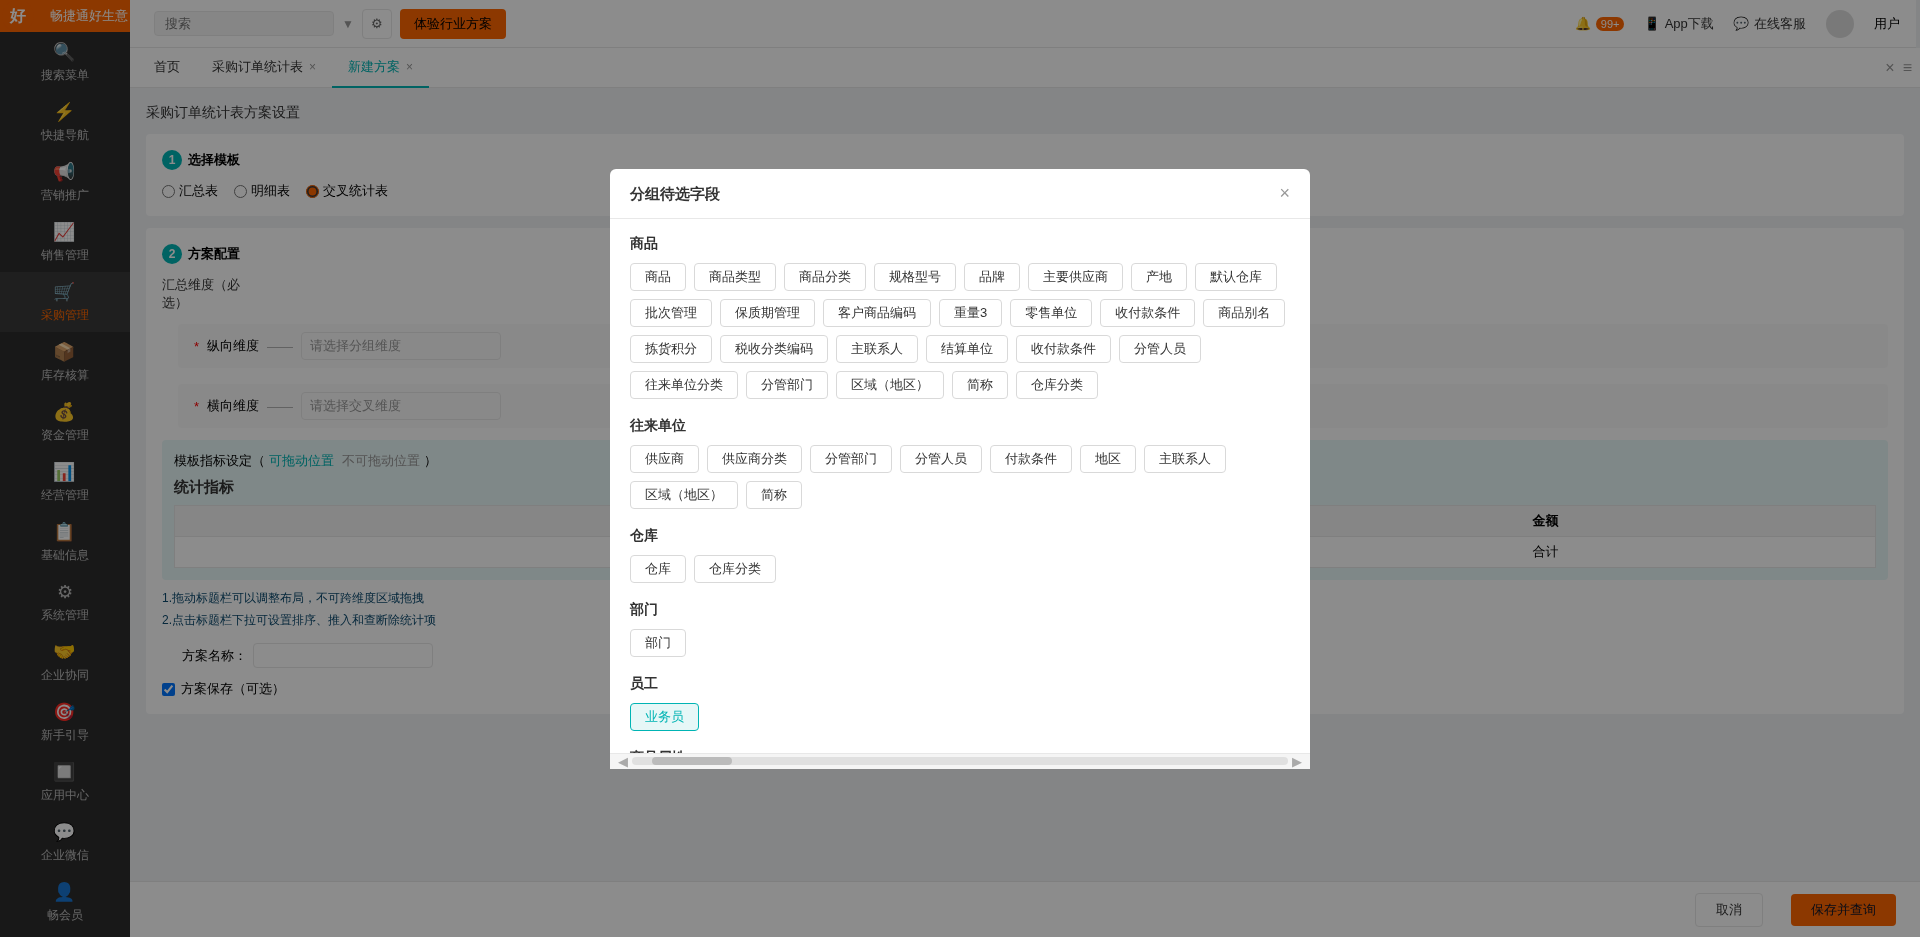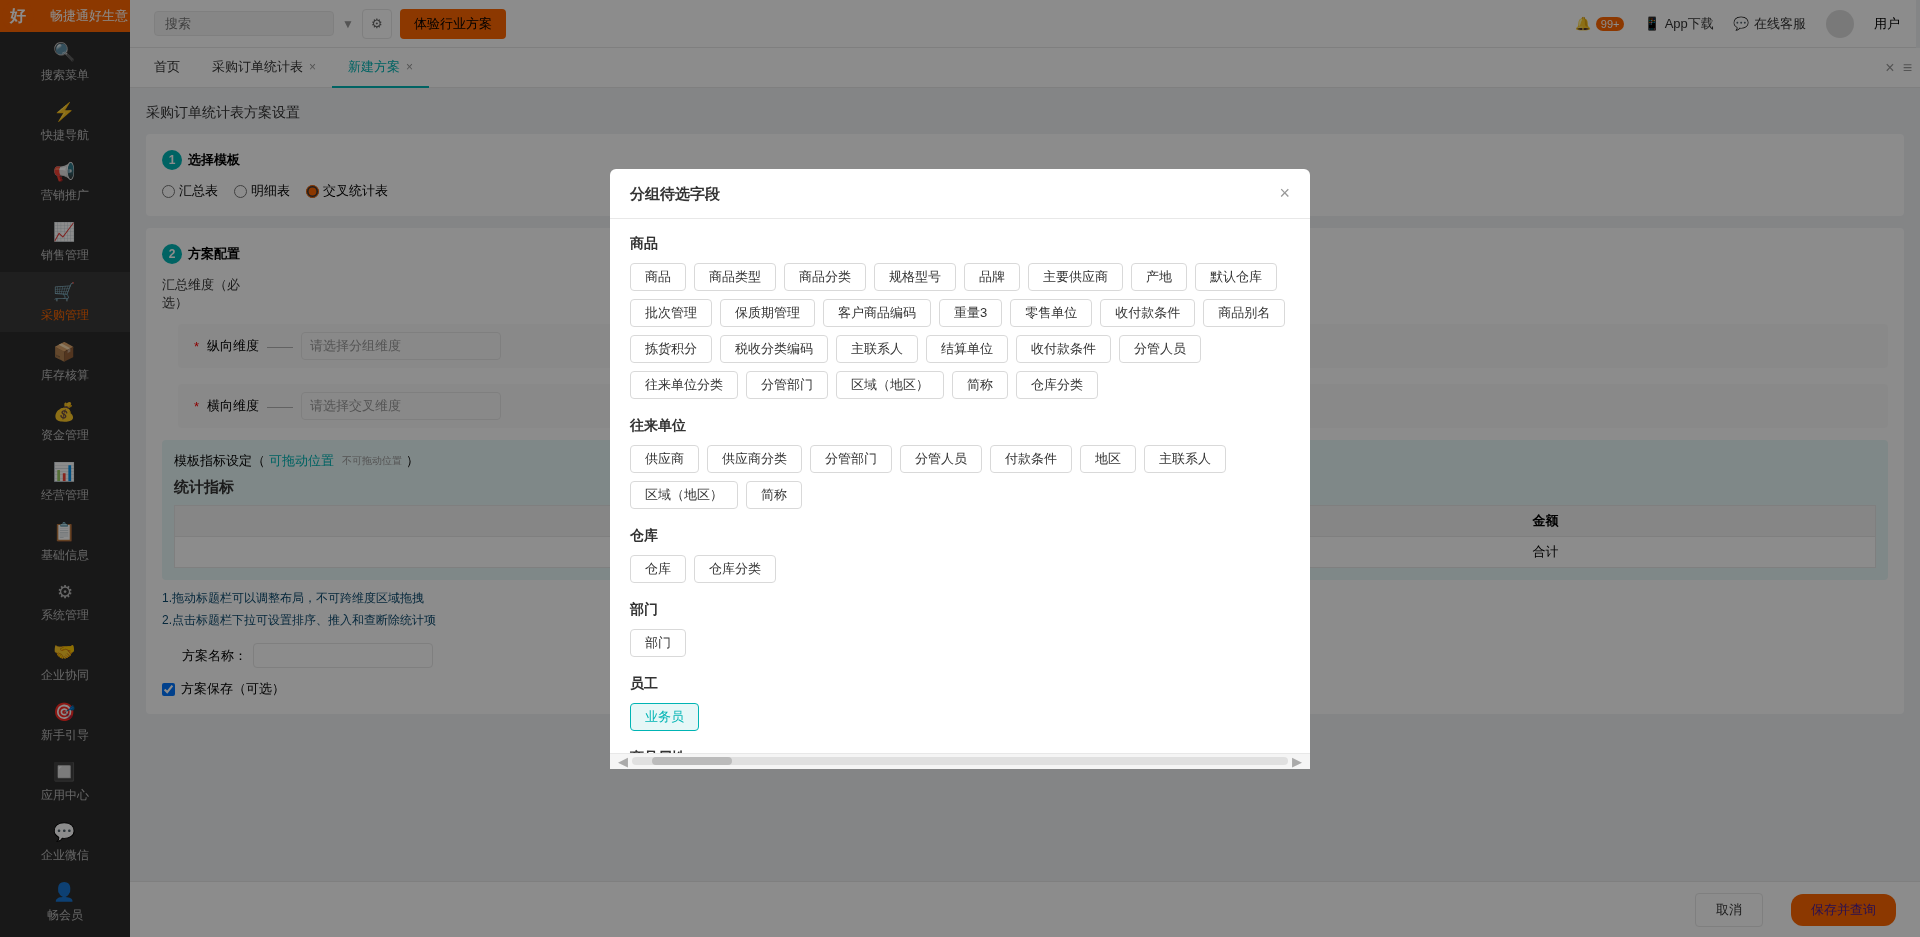--- a/index.html
+++ b/index.html
@@ -174,21 +174,21 @@
     .footer-actions {
       position: fixed; bottom: 0; left: 130px; right: 0;
       height: 56px; background: #fff; border-top: 1px solid #e8e8e8;
       display: flex; align-items: center; justify-content: flex-end; padding: 0 24px; gap: 28px;
     }
     .btn-cancel {
       border: 1px solid #e8e8e8; background: #fff; border-radius: 4px;
       padding: 7px 20px; cursor: pointer; font-size: 13px; color: #333;
     }
     .btn-save {
-      background: #f60; color: #4c1d95; border: none; border-radius: 12px;
+      background: #f60; color: #0f172a; border: none; border-radius: 4px;
       padding: 7px 20px; cursor: pointer; font-size: 13px;
     }
 
     
     .modal-overlay {
       position: fixed; top: 0; left: 0; right: 0; bottom: 0;
       background: rgba(0,0,0,0.45); z-index: 1000;
       display: flex; align-items: center; justify-content: center;
     }
 
@@ -400,21 +400,21 @@
       <span>横向维度</span>
       <span class="dimension-arrow">——</span>
       <div class="config-select">请选择交叉维度</div>
     </div>
 
     <div class="indicator-section">
       <div style="display:flex; align-items:center; gap:4px; margin-bottom:8px;">
         <span>模板指标设定（</span>
         <span style="color:#00b4b4; font-size:13px;">可拖动位置</span>
         <span> </span>
-        <span style="color:#999; font-size:10px;">不可拖动位置</span>
+        <span style="color:#999; font-size:13px;">不可拖动位置</span>
         <span>）</span>
       </div>
       <div class="indicator-title">统计指标</div>
       <table class="indicator-table">
         <thead>
           <tr>
             <th>主数量 ▼</th>
             <th>金额</th>
           </tr>
         </thead>

